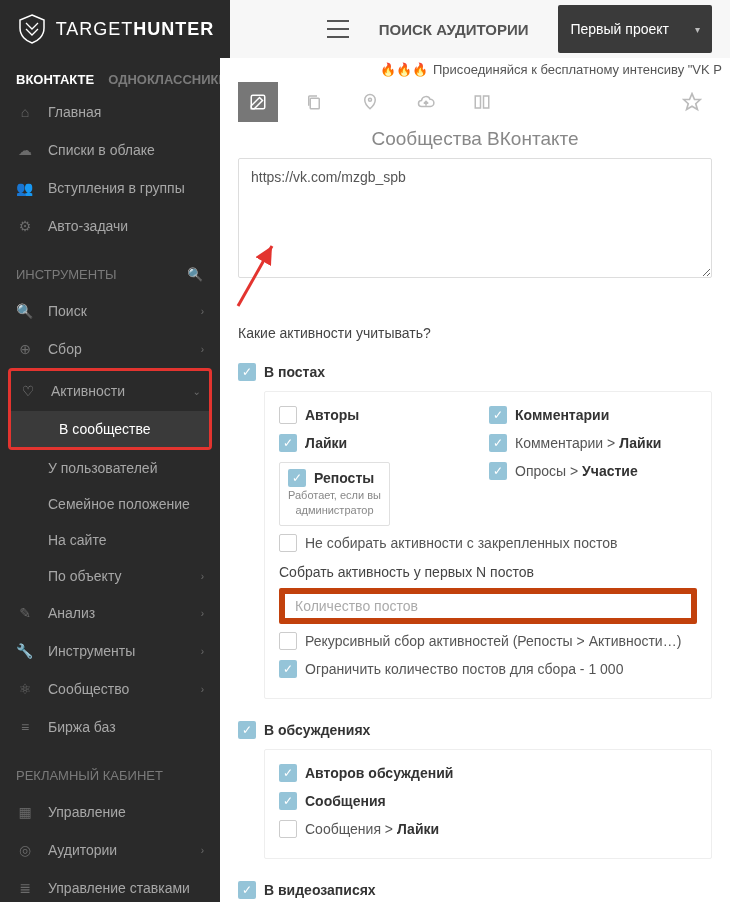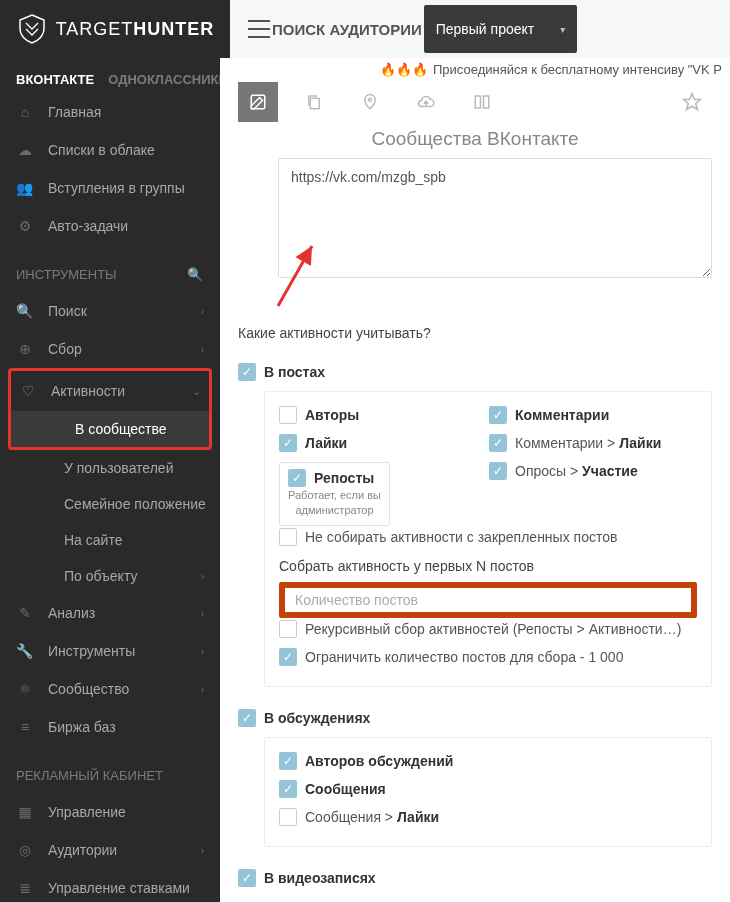--- a/index.html
+++ b/index.html
@@ -34,21 +34,22 @@
     display: flex; align-items: center; justify-content: center;
   }
   .logo-text b { font-weight: 700; }
   .topbar-right {
     flex: 1;
     background: #f7f7f7;
     height: 58px;
     display: flex;
     align-items: center;
     padding: 0 18px;
-    gap: 2px;
+    gap: 30px;
+    justify-content: flex-end;
   }
   .menu-icon { width: 22px; height: 18px; display: flex; flex-direction: column; justify-content: space-between; cursor: pointer; }
   .menu-icon span { height: 2px; background: #555; }
   .page-title { font-size: 15px; font-weight: 700; color: #555; }
   .project-select {
     background: #3a3a3a; color: #fff; height: 48px; border-radius: 2px;
     display: flex; align-items: center; padding: 0 12px; gap: 26px;
     font-size: 14px; cursor: pointer;
   }
   .project-select .chev { font-size: 10px; color: #bbb; }
@@ -87,21 +88,21 @@
     margin: 0 8px;
   }
   .active-expanded {
     display: flex; align-items: center; height: 40px;
     padding: 0 8px; gap: 14px; color: #a7a7a7;
   }
   .active-expanded .ico { width: 18px; text-align: center; color: #888; }
   .active-expanded .chev-r { margin-left: auto; color: #6b6b6b; font-size: 10px; }
   .sub-item {
     height: 36px; display: flex; align-items: center;
-    padding-left: 64px; color: #a7a7a7; cursor: pointer;
+    padding-left: 48px; color: #a7a7a7; cursor: pointer;
   }
   .sub-item.active { background: #3a3a3a; color: #fff; }
   .sub-item .chev-r { margin-left: auto; margin-right: 16px; color: #6b6b6b; font-size: 10px; }
 
   .main {
     flex: 1; background: #fff;
     height: 100%;
     position: relative;
   }
   .banner {
@@ -116,21 +117,21 @@
   .tool-btn {
     width: 40px; height: 40px; display: flex; align-items: center; justify-content: center;
     color: #bbb; cursor: pointer;
   }
   .tool-btn.active { background: #777; color: #fff; }
   .tool-star { margin-left: auto; }
   .section-label {
     text-align: center; color: #888; font-size: 19px;
     padding: 4px 0 8px 0;
   }
-  .url-textarea-wrap { padding: 0 18px; position: relative; margin-left: 40px; }
+  .url-textarea-wrap { padding: 0 18px; position: relative; }
   .url-textarea {
     width: 100%; height: 120px; border: 1px solid #ddd; border-radius: 2px;
     padding: 10px 12px; font-size: 14px; color: #555; resize: both;
     font-family: Arial, Helvetica, sans-serif;
   }
   .red-arrow {
     position: absolute; left: 14px; top: 82px; pointer-events: none;
   }
 
   .form-area { padding: 18px; }
@@ -159,21 +160,21 @@
     border: 1px solid #e0e0e0; border-radius: 2px;
     padding: 6px 8px 8px 8px; display: inline-block;
   }
   .repost-note { font-size: 11px; color: #888; text-align: center; line-height: 1.2; margin-top: 2px; }
   .sub-label { color: #444; margin: 12px 0 8px 0; }
   .count-input {
     width: 100%; height: 36px; border: 6px solid #c2410c; border-radius: 2px;
     padding: 0 10px; font-size: 14px; color: #555;
   }
   .count-input::placeholder { color: #aaa; }
-  .mt { margin-top: 2px; }
+  .mt { margin-top: 8px; }
   .section-head { display: flex; gap: 8px; align-items: center; margin-top: 22px; margin-bottom: 10px; }
 </style>
 </head>
 <body>
 
 <div class="topbar">
   <div class="logo">
     <div class="logo-shield">
       <svg width="32" height="32" viewBox="0 0 32 32">
         <path d="M16 2 L28 7 L28 15 C28 23 22 28 16 30 C10 28 4 23 4 15 L4 7 Z" fill="none" stroke="#fff" stroke-width="1.5"></path>

